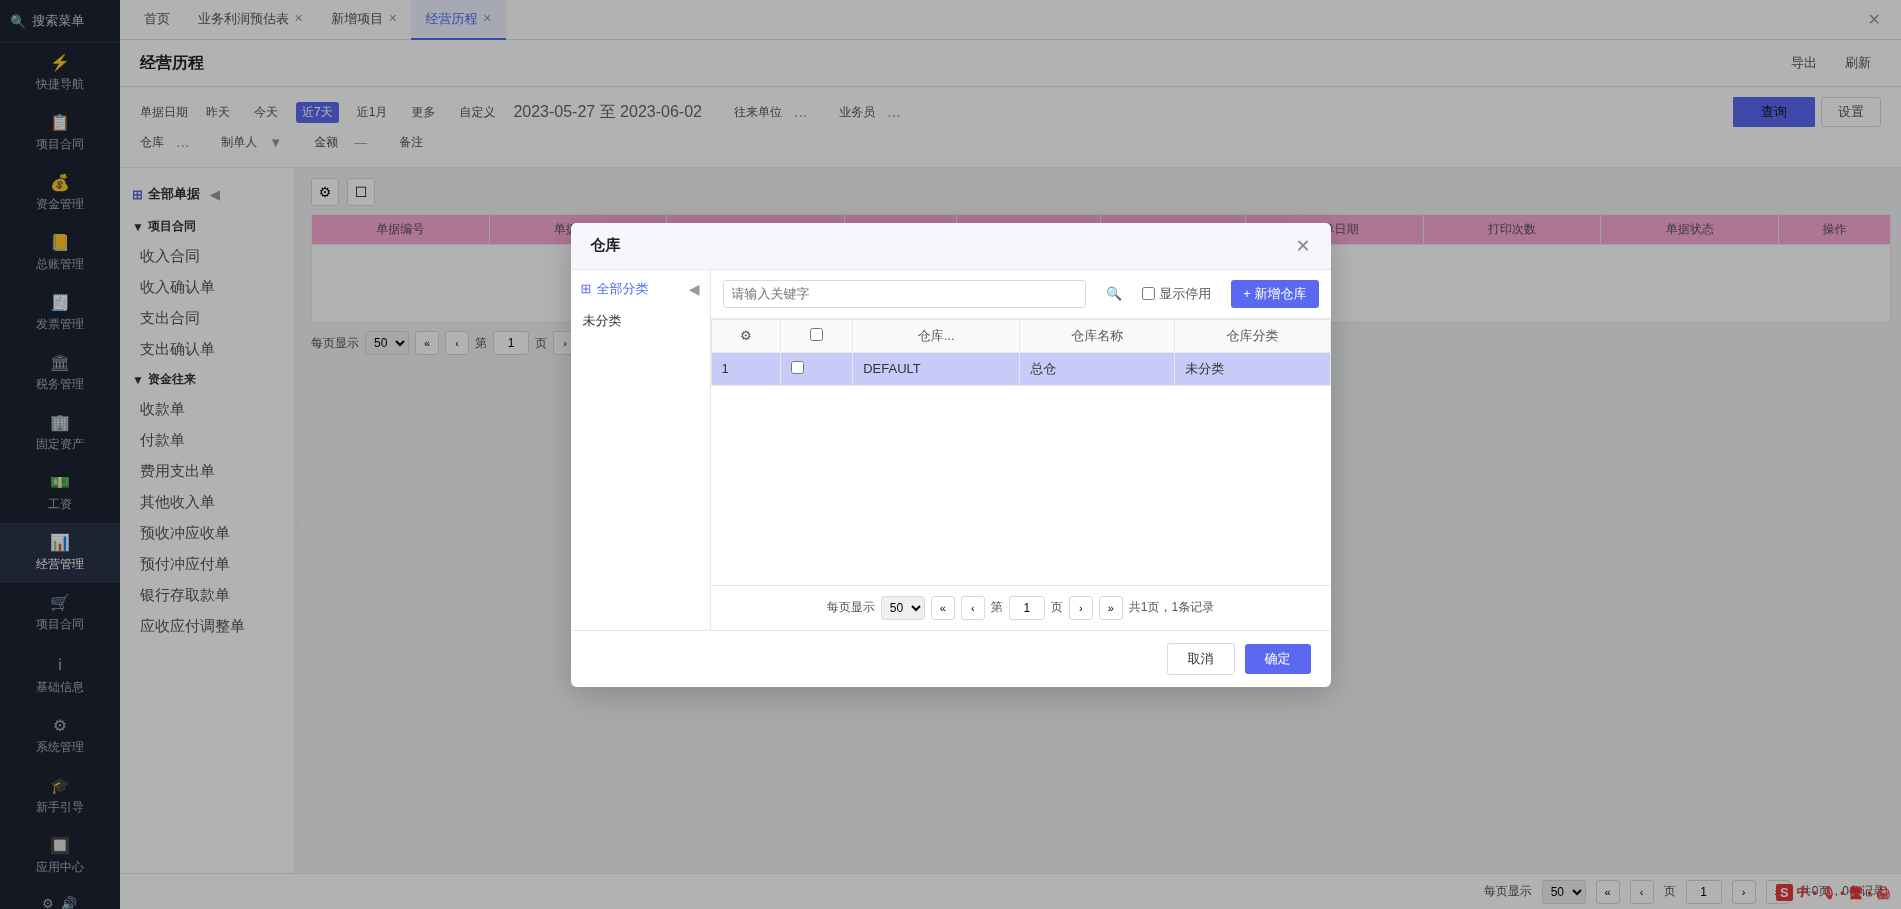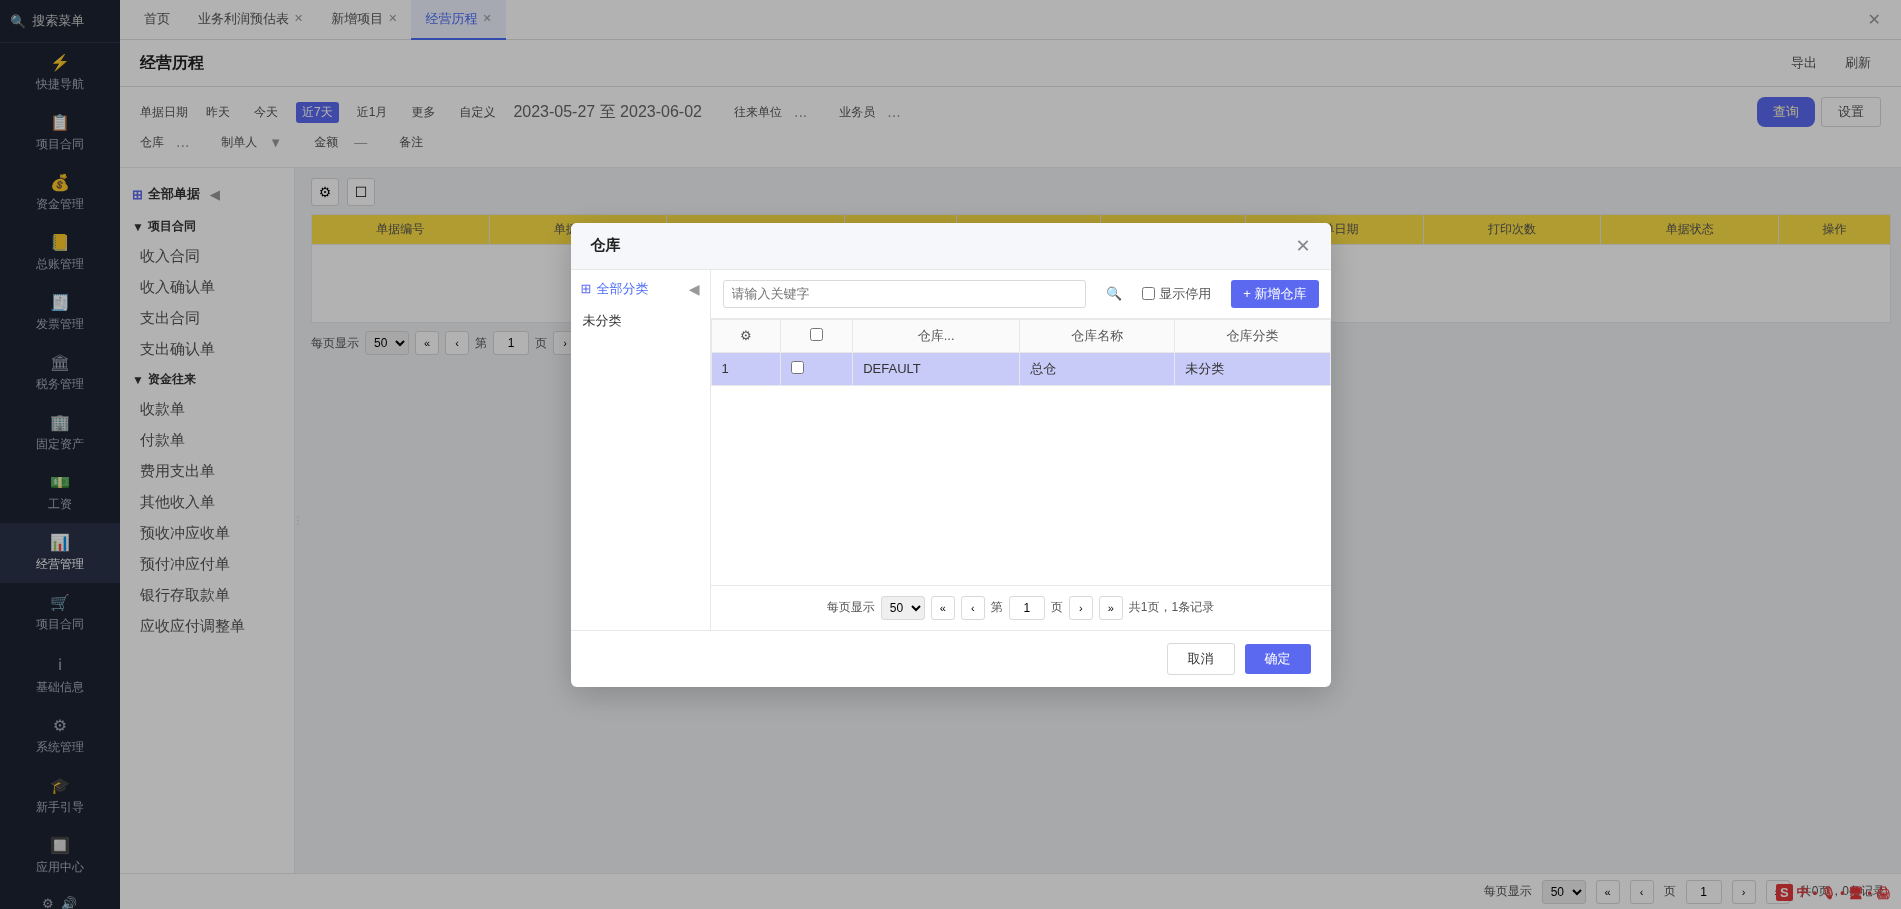--- a/index.html
+++ b/index.html
@@ -30,41 +30,41 @@
     .page-actions { display: flex; gap: 8px; }
     .btn-export, .btn-refresh { padding: 4px 10px; border: none; background: none; color: #555; cursor: pointer; font-size: 13px; }
 
     
     .filter-bar { background: #fff; padding: 10px 20px; border-bottom: 1px solid #e8e8e8; flex-shrink: 0; }
     .filter-row { display: flex; align-items: center; gap: 12px; margin-bottom: 6px; flex-wrap: wrap; }
     .filter-label { color: #555; font-size: 12px; white-space: nowrap; }
     .date-btn { padding: 2px 6px; border-radius: 3px; font-size: 12px; cursor: pointer; border: none; background: none; color: #555; }
     .date-btn.active { background: #5b69f0; color: #fff; border-radius: 3px; }
     .filter-dots { color: #999; font-size: 16px; cursor: pointer; }
-    .btn-query { background: #5b69f0; color: #fef9c3; border: none; padding: 5px 16px; border-radius: 8px; font-size: 13px; cursor: pointer; }
+    .btn-query { background: #5b69f0; color: #0f172a; border: none; padding: 5px 28px; border-radius: 1px; font-size: 13px; cursor: pointer; }
     .btn-setting { background: #fff; color: #555; border: 1px solid #d9d9d9; padding: 5px 16px; border-radius: 3px; font-size: 13px; cursor: pointer; }
     .date-range { color: #666; font-size: 16px; }
 
     
     .content { flex: 1; display: flex; overflow: hidden; }
 
     
     .sub-nav { width: 175px; background: #fff; border-right: 1px solid #e8e8e8; overflow-y: auto; flex-shrink: 0; padding: 8px 0; }
     .sub-nav-header { display: flex; align-items: center; gap: 5px; padding: 8px 12px; font-size: 13px; font-weight: 600; color: #333; cursor: pointer; }
     .sub-nav-item { padding: 6px 20px; font-size: 15px; color: #555; cursor: pointer; white-space: nowrap; }
     .sub-nav-group { padding: 6px 12px; font-size: 12px; font-weight: 600; color: #333; display: flex; align-items: center; gap: 4px; }
     .collapse-btn { display: flex; align-items: center; justify-content: center; width: 20px; height: 20px; background: none; border: none; cursor: pointer; color: #999; }
 
     
     .table-area { flex: 1; overflow: auto; padding: 10px; display: flex; flex-direction: column; }
     .table-toolbar { display: flex; align-items: center; gap: 8px; margin-bottom: 8px; }
     .btn-icon { width: 28px; height: 28px; border: 1px solid #d9d9d9; background: #fff; border-radius: 3px; cursor: pointer; display: flex; align-items: center; justify-content: center; font-size: 14px; }
 
     table { width: 100%; border-collapse: collapse; background: #fff; font-size: 12px; }
-    th { background: #fde047; border: 1px solid #e8e8e8; padding: 6px 8px; color: #555; font-weight: 500; white-space: nowrap; }
+    th { background: #f9a8d4; border: 1px solid #e8e8e8; padding: 6px 8px; color: #555; font-weight: 500; white-space: nowrap; }
     td { border: 1px solid #e8e8e8; padding: 6px 8px; color: #333; white-space: nowrap; }
 
     .pagination { display: flex; align-items: center; gap: 6px; padding: 8px 0; font-size: 12px; color: #555; }
     .page-btn { width: 24px; height: 24px; border: 1px solid #d9d9d9; background: #fff; border-radius: 3px; cursor: pointer; display: flex; align-items: center; justify-content: center; font-size: 11px; }
     .page-input { width: 36px; height: 24px; border: 1px solid #d9d9d9; border-radius: 3px; text-align: center; font-size: 12px; }
     .page-select { height: 24px; border: 1px solid #d9d9d9; border-radius: 3px; font-size: 12px; padding: 0 4px; }
 
     
     .overlay { position: fixed; top: 0; left: 0; width: 100%; height: 100%; background: rgba(0,0,0,0.3); z-index: 100; display: flex; align-items: center; justify-content: center; }
 

